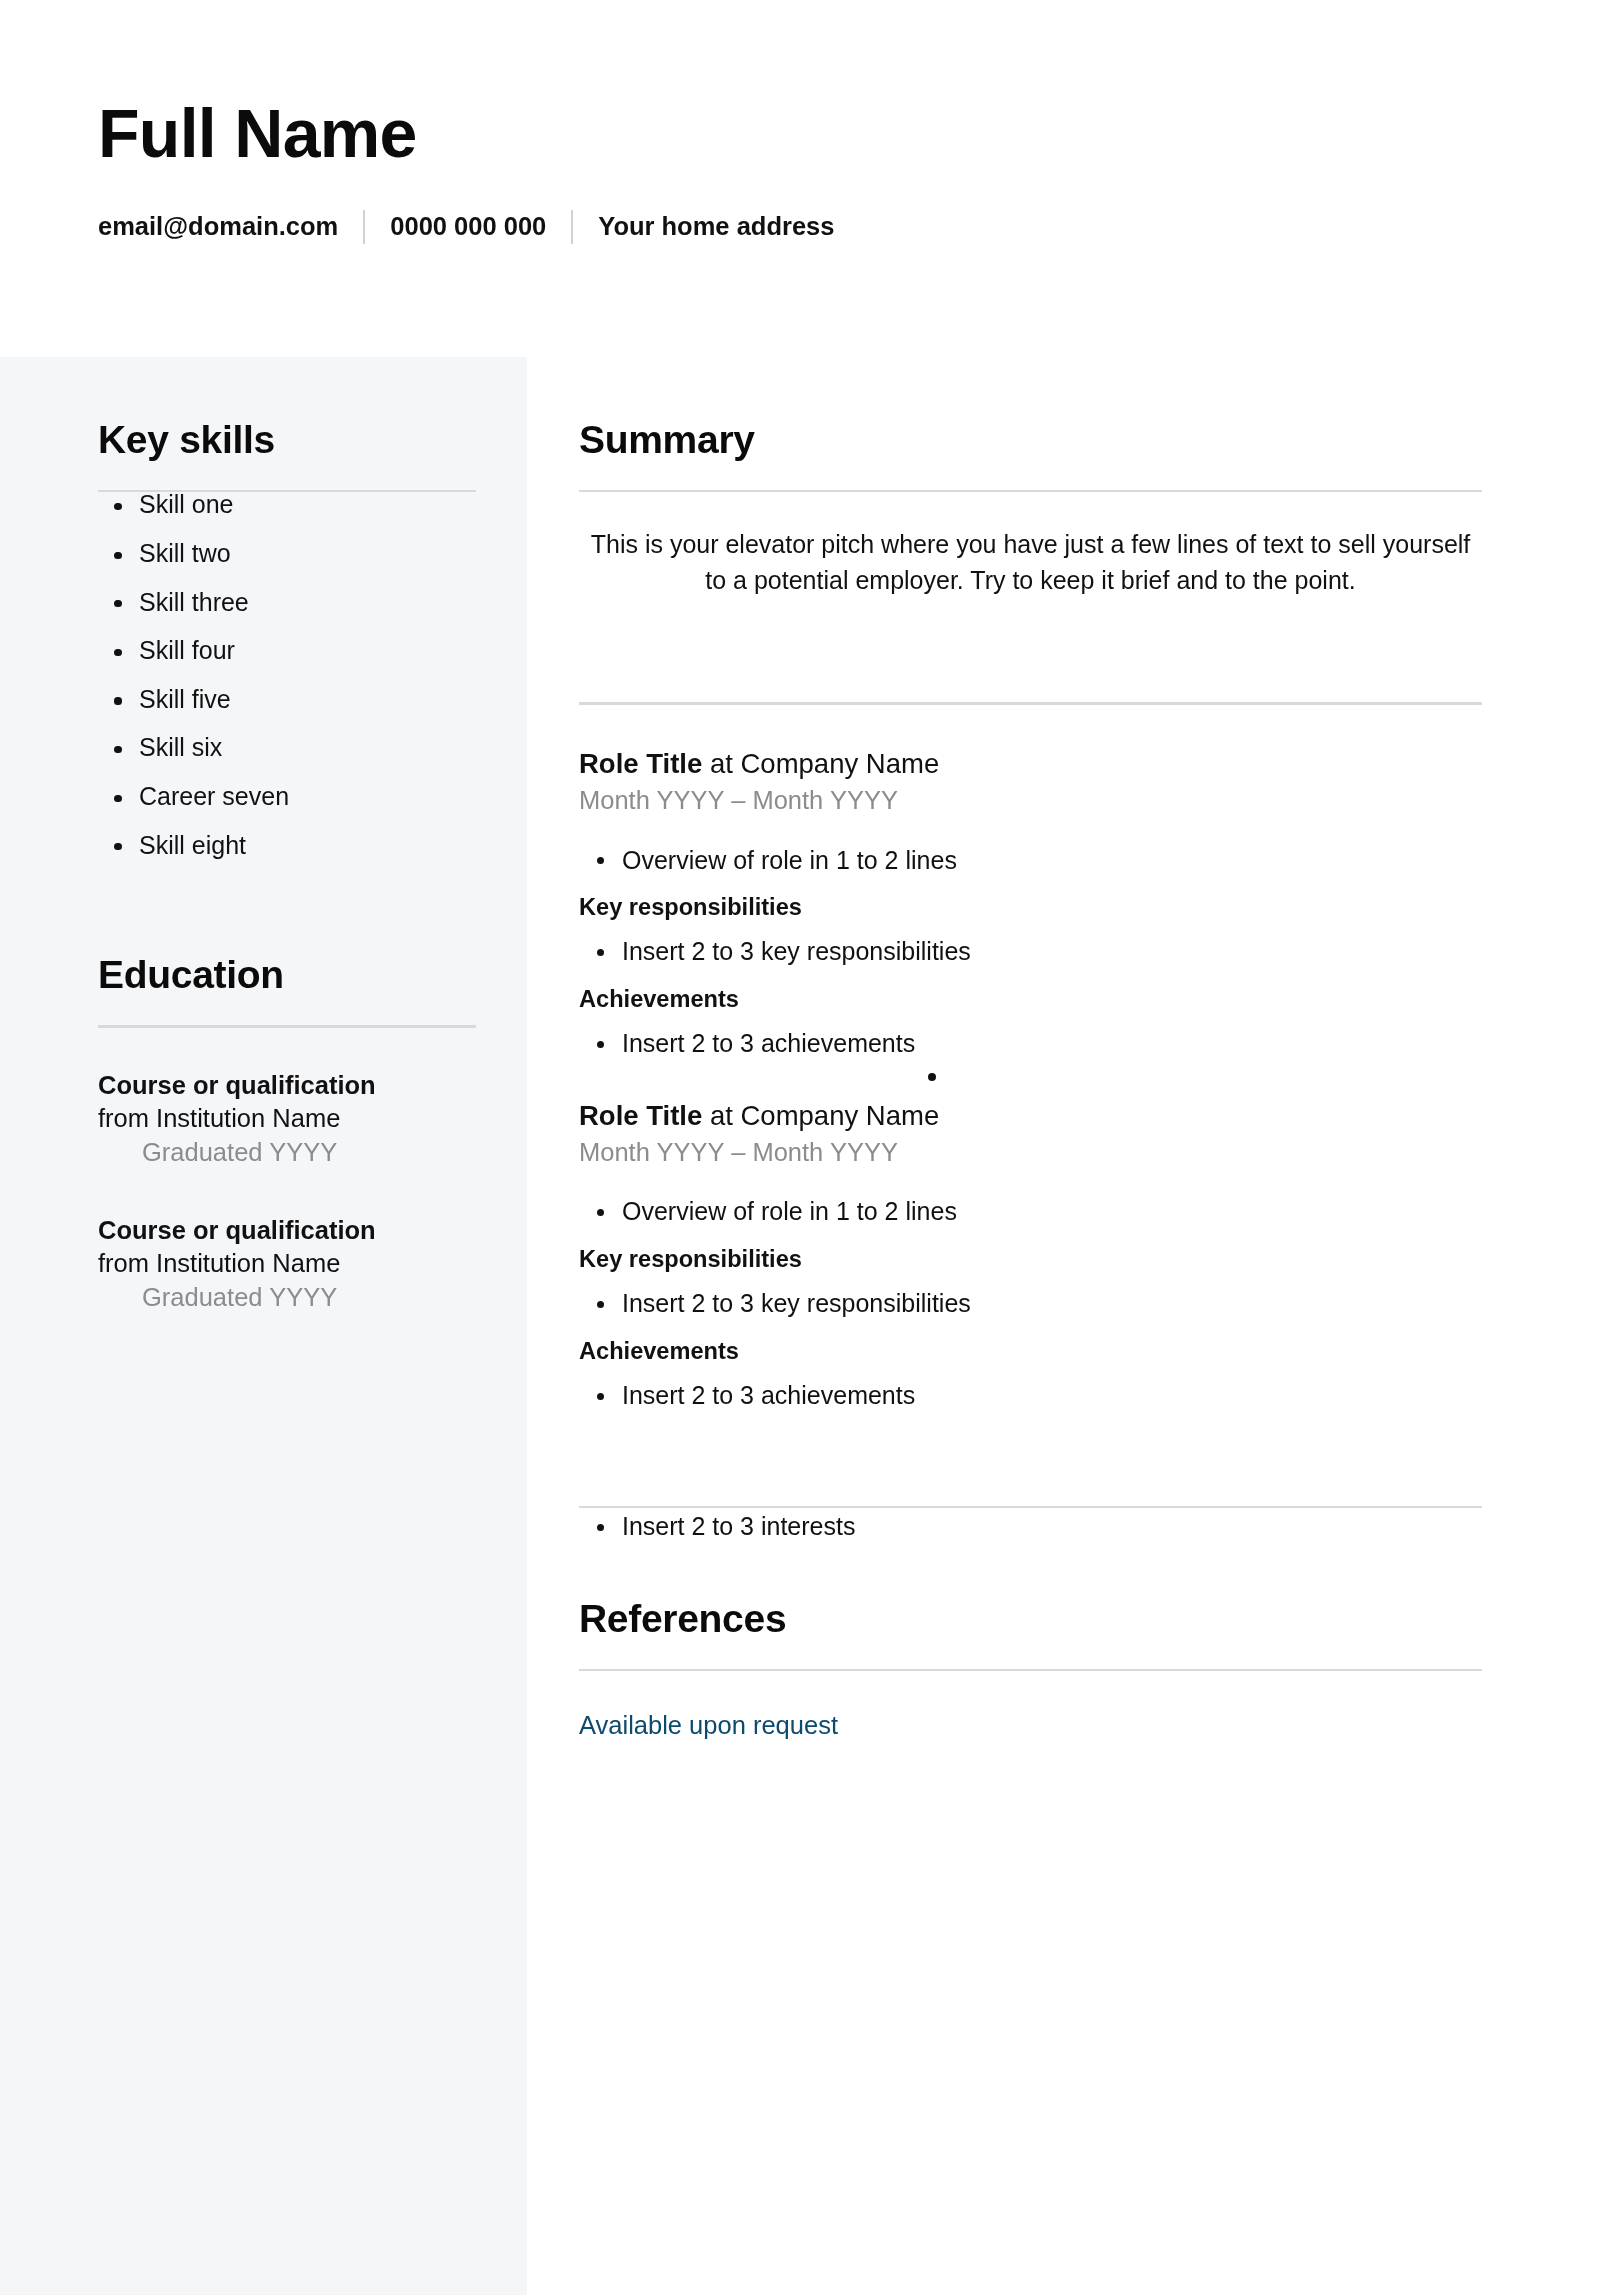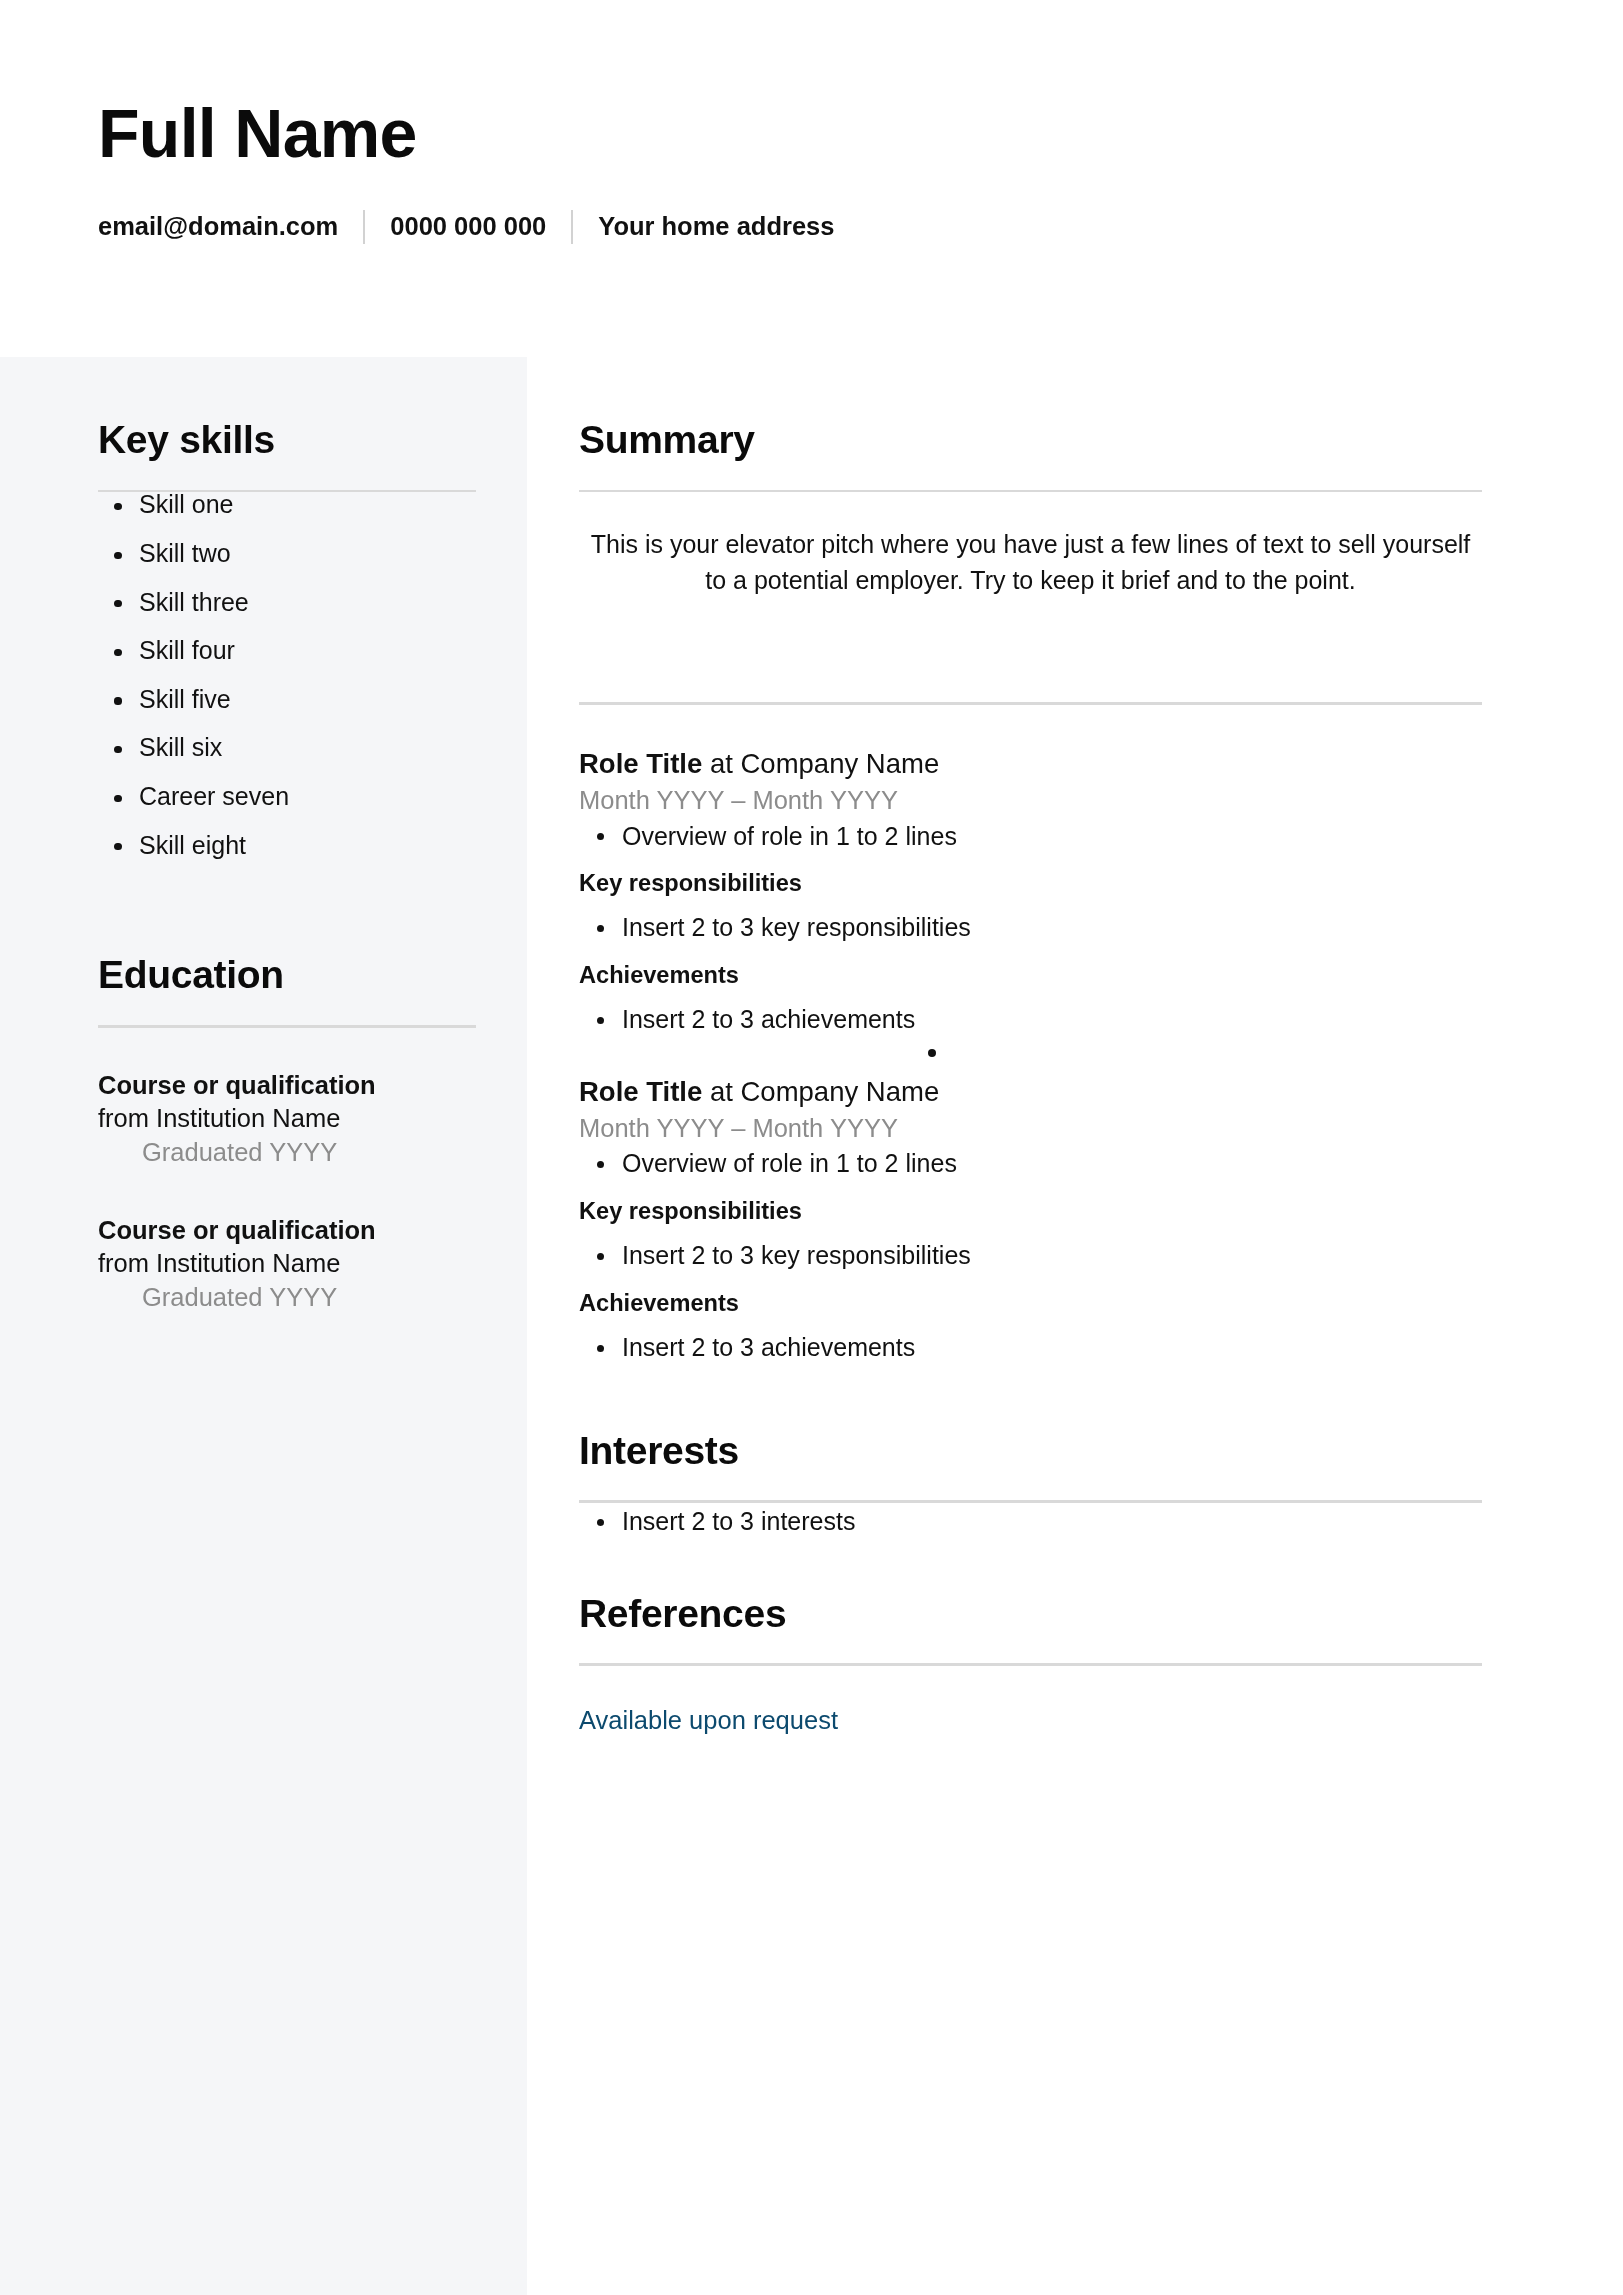--- a/index.html
+++ b/index.html
@@ -194,21 +194,21 @@
   }
   .job-title .role {
     font-weight: bold;
   }
   .job-dates {
     font-size: 25.5px;
     color: #8c8c8c;
     line-height: 1.3;
     margin-top: 2.6px;
   }
-  .job ul.bullets { margin-top: 0; }
+  .job ul.bullets { margin-top: 24px; }
   .job .sub-heading { margin-top: 14.4px; }
   .job .sub-heading + ul.bullets { margin-top: 10.5px; }
 
   .job-separator {
     position: relative;
     height: 35px;
   }
   .job-separator::before {
     content: "";
     position: absolute;
@@ -347,21 +347,20 @@
           <h3 class="sub-heading">Achievements</h3>
           <ul class="bullets">
             <li>Insert 2 to 3 achievements</li>
           </ul>
         </div>
       </section>
 
       <div class="main-gap-interests"></div>
 
       <section>
-        <h2 class="section-heading">Interests</h2>
         <div class="section-rule"></div>
         <ul class="bullets interests-list">
           <li>Insert 2 to 3 interests</li>
         </ul>
       </section>
 
       <div class="main-gap-references"></div>
 
       <section>
         <h2 class="section-heading">References</h2>

